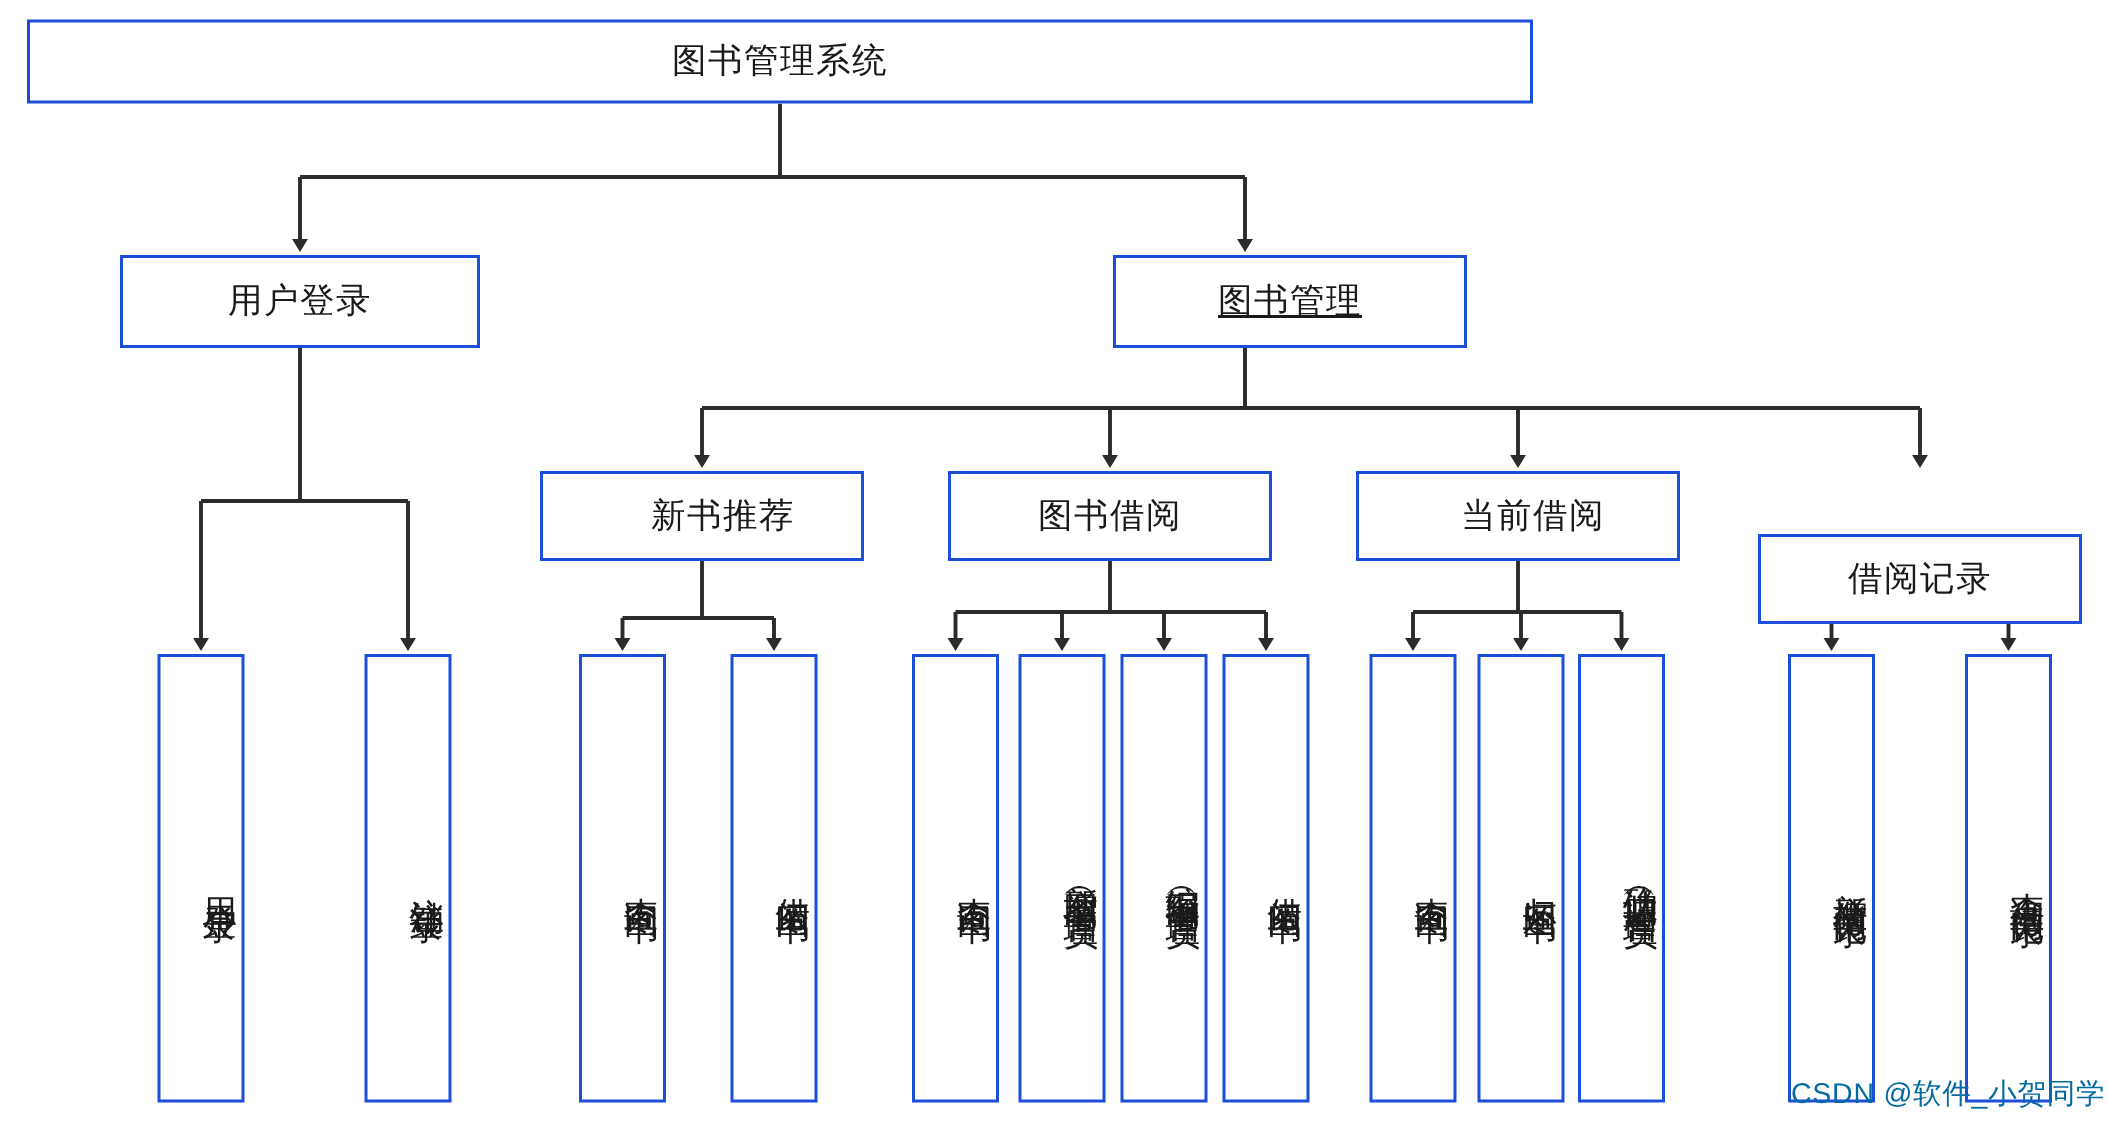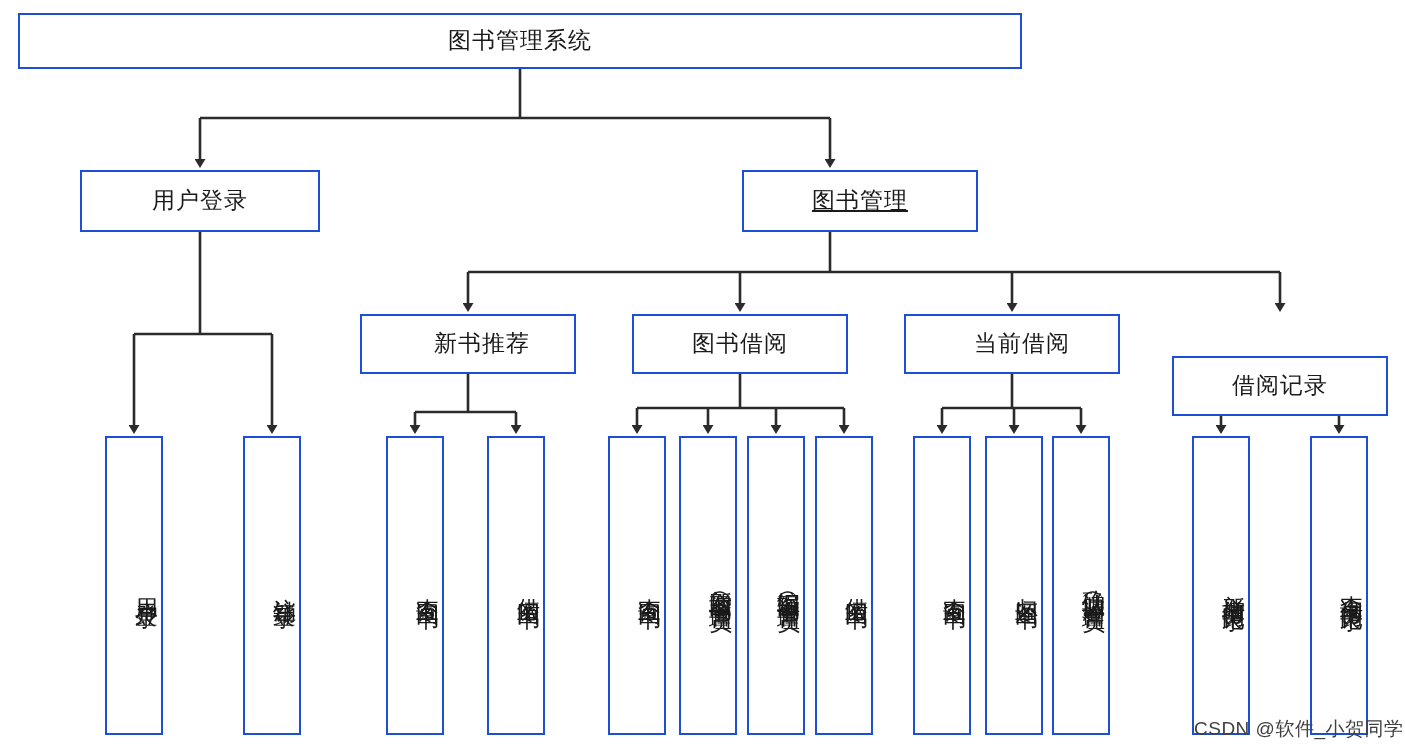--- a/index.html
+++ b/index.html
@@ -52,21 +52,21 @@
     justify-content: center;
   }
   .node.vert .vtext {
     writing-mode: vertical-rl;
     text-orientation: upright;
     display: block;
     white-space: nowrap;
   }
   .watermark {
     position: absolute;
-    color: #404040;
+    color: #0369a1;
     font-size: 19px;
     letter-spacing: 0.5px;
     white-space: nowrap;
     user-select: none;
   }
 </style>
 </head>
 <body>
 
 <div id="canvas">

